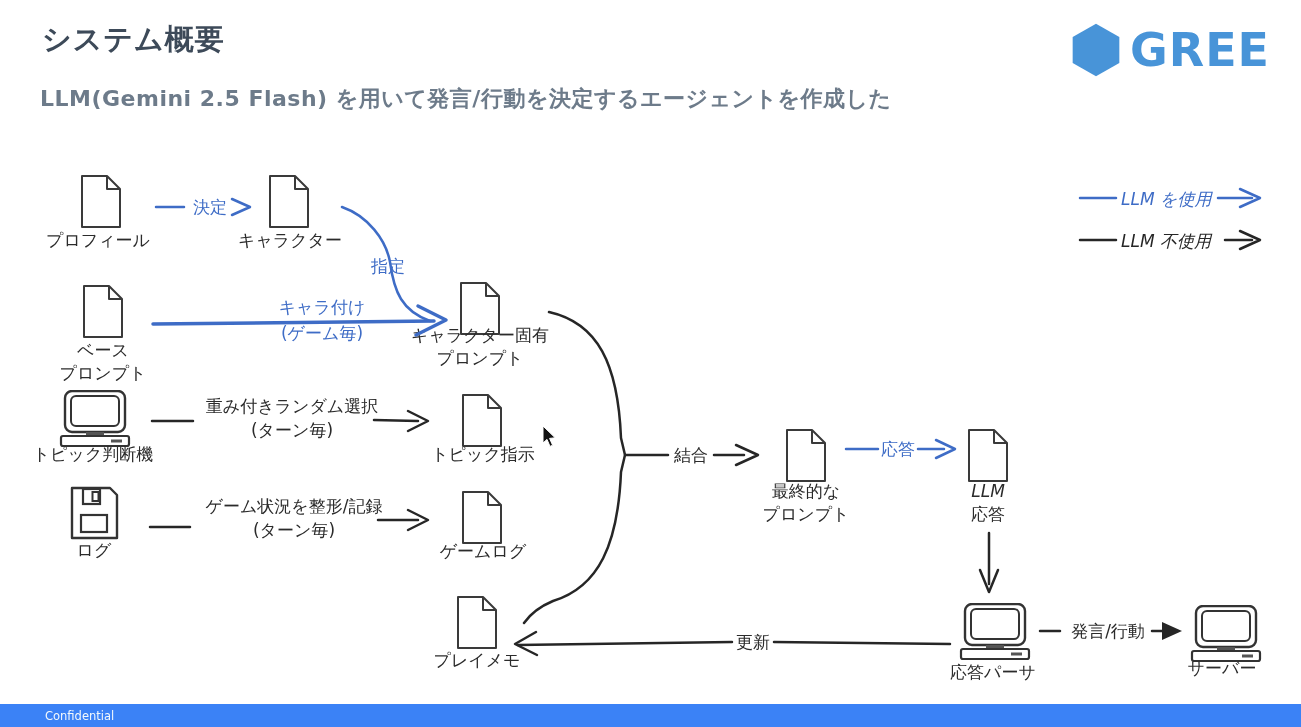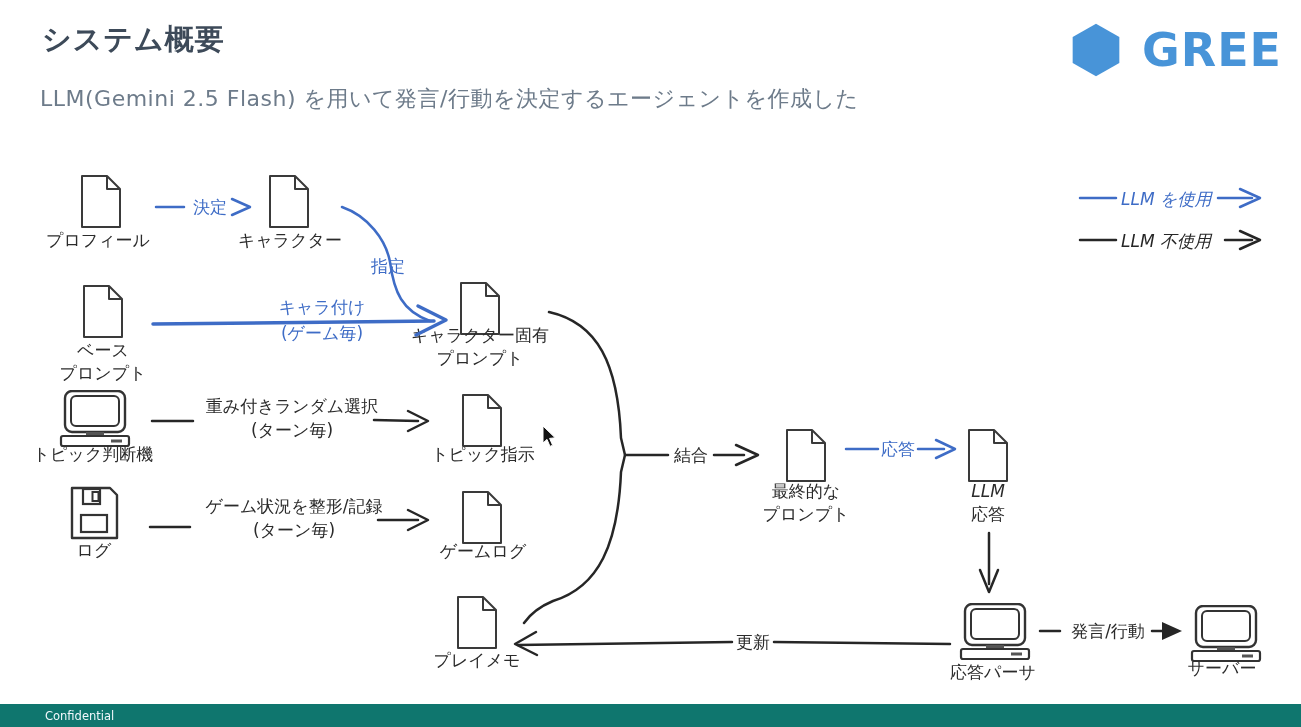--- a/index.html
+++ b/index.html
@@ -2,39 +2,39 @@
 <html><head>
 <meta charset="utf-8">
 <style>
   * { margin:0; padding:0; box-sizing:border-box; }
   html,body { width:1301px; height:727px; background:#ffffff; overflow:hidden;
               font-family:"DejaVu Sans","Liberation Sans",sans-serif; }
   .slide { position:relative; width:1301px; height:727px; background:#fff; }
 
   .title { position:absolute; left:42px; top:20px; font-size:29px; font-weight:700;
            color:#3d4a59; letter-spacing:1px; }
-  .subtitle { position:absolute; left:40px; top:84px; font-size:22px; font-weight:400;
+  .subtitle { position:absolute; left:40px; top:84px; font-size:22px; font-weight:700;
               color:#6d7b8a; letter-spacing:0.5px; }
 
   .logo { position:absolute; left:1068px; top:22px; display:flex; align-items:center; }
   .logo-hex { width:56px; height:56px; }
   .logo-text { font-size:46px; font-weight:600; color:#4894d8; letter-spacing:1px;
-               line-height:56px; margin-left:18px; }
+               line-height:56px; margin-left:6px; }
 
   svg.diagram { position:absolute; left:0; top:130px; }
   svg text { font-family:"DejaVu Sans","Liberation Sans",sans-serif; }
   .lbl  { font-size:17px; fill:#2b2b2b; }
   .lblb { font-size:17px; fill:#3e6cc6; }
   .leg  { font-size:17px; font-style:italic; }
   .ink    { stroke:#262626; fill:none; stroke-width:2.5; stroke-linecap:round; stroke-linejoin:round; }
   .blue   { stroke:#3e6cc6; fill:none; stroke-width:2.5; stroke-linecap:round; stroke-linejoin:round; }
   .blue-thick { stroke:#3e6cc6; fill:none; stroke-width:3.5; stroke-linecap:round; stroke-linejoin:round; }
 
   .footer { position:absolute; left:0; bottom:0; width:1301px; height:23px;
-            background:#0f766e; color:#f2f8fc; font-size:11.5px;
+            background:#3b82f6; color:#f2f8fc; font-size:11.5px;
             display:flex; align-items:center; justify-content:space-between;
             padding:0 16px 0 45px; }
 </style>
 </head>
 <body>
 
 <div class="slide">
 
   <div class="title">システム概要</div>
   <div class="subtitle">LLM(Gemini 2.5 Flash) を用いて発言/行動を決定するエージェントを作成した</div>

